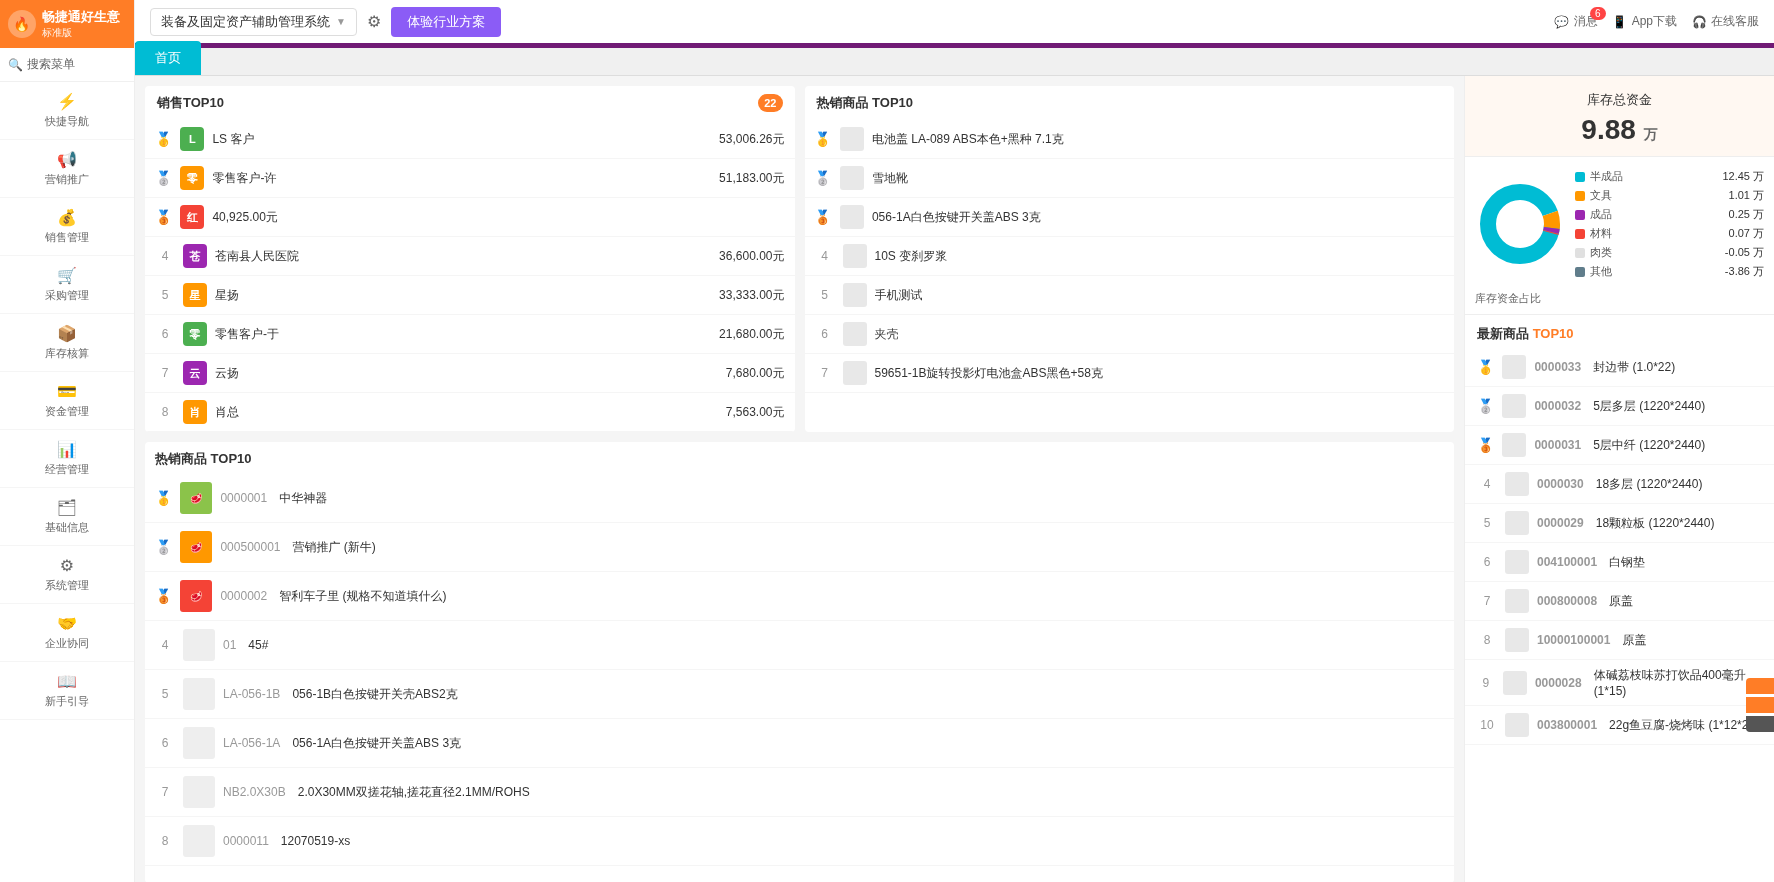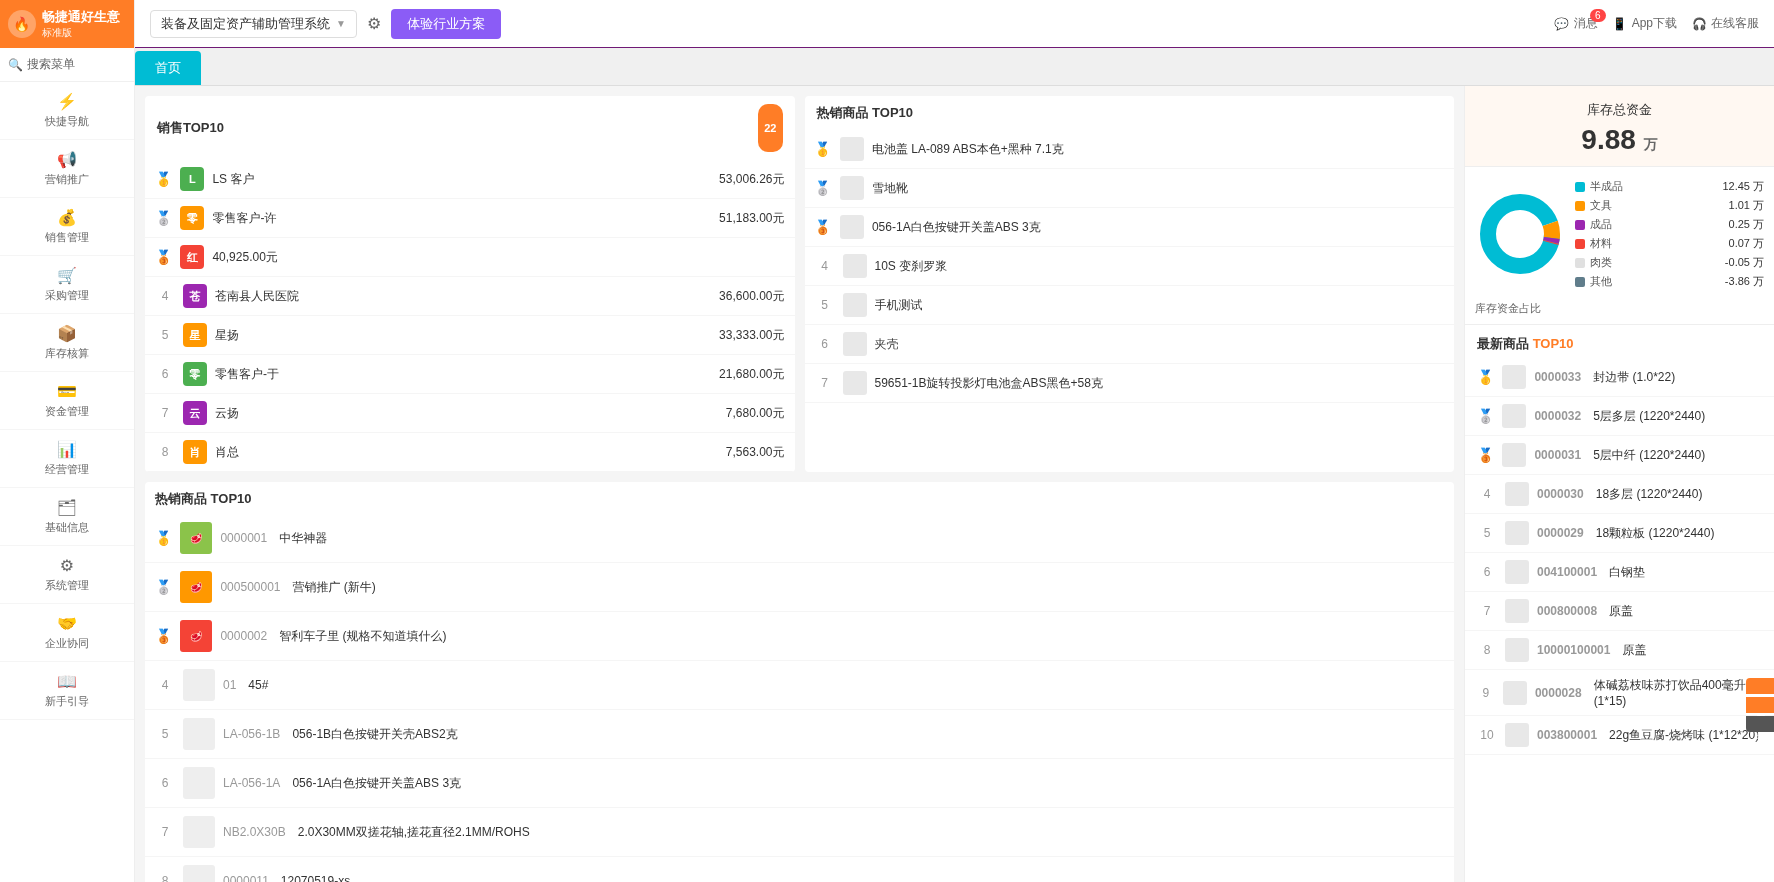--- a/index.html
+++ b/index.html
@@ -56,21 +56,21 @@
     
     .main-area {
       flex: 1;
       display: flex;
       flex-direction: column;
       overflow: hidden;
     }
     .top-bar {
       height: 48px;
       background: #fff;
-      border-bottom: 1px solid #701a75;
+      border-bottom: 5px solid #701a75;
       display: flex; align-items: center; padding: 0 15px; gap: 10px;
       flex-shrink: 0;
     }
     .system-selector {
       display: flex; align-items: center; gap: 6px;
       border: 1px solid #ddd; border-radius: 4px; padding: 4px 10px;
       cursor: pointer; font-size: 13px; color: #333;
     }
     .system-selector .chevron { font-size: 10px; color: #999; }
     .settings-icon { font-size: 16px; color: #666; cursor: pointer; }
@@ -81,21 +81,21 @@
     .top-bar-right { margin-left: auto; display: flex; align-items: center; gap: 15px; }
     .top-bar-right .icon-item { display: flex; align-items: center; gap: 4px; color: #666; font-size: 12px; cursor: pointer; position: relative; }
     .badge {
       position: absolute; top: -6px; right: -8px;
       background: #ff4444; color: #fff; border-radius: 8px;
       font-size: 10px; padding: 1px 4px; min-width: 16px; text-align: center;
     }
 
     
     .page-tabs {
-      height: 38px;
+      height: 28px;
       background: #f0f0f0;
       display: flex; align-items: flex-end; padding: 0 0 0 0;
       flex-shrink: 0;
       border-bottom: 1px solid #ddd;
     }
     .page-tab {
       padding: 8px 20px;
       cursor: pointer; font-size: 13px; color: #666;
       border-radius: 4px 4px 0 0;
     }
@@ -138,21 +138,21 @@
       border-radius: 4px;
       overflow: hidden;
     }
     .panel-header {
       display: flex; align-items: center; justify-content: space-between;
       padding: 8px 12px;
       font-size: 13px; font-weight: bold; color: #333;
     }
     .panel-header .badge-orange {
       background: #ff7d26; color: #fff;
-      border-radius: 10px; font-size: 11px; padding: 18px 6px;
+      border-radius: 10px; font-size: 11px; padding: 3px 6px;
     }
 
     .rank-item {
       display: flex; align-items: center; gap: 8px;
       padding: 7px 10px;
       border-bottom: 1px solid #f5f5f5;
       font-size: 12px;
     }
     .rank-avatar {
       width: 24px; height: 24px; border-radius: 4px;

